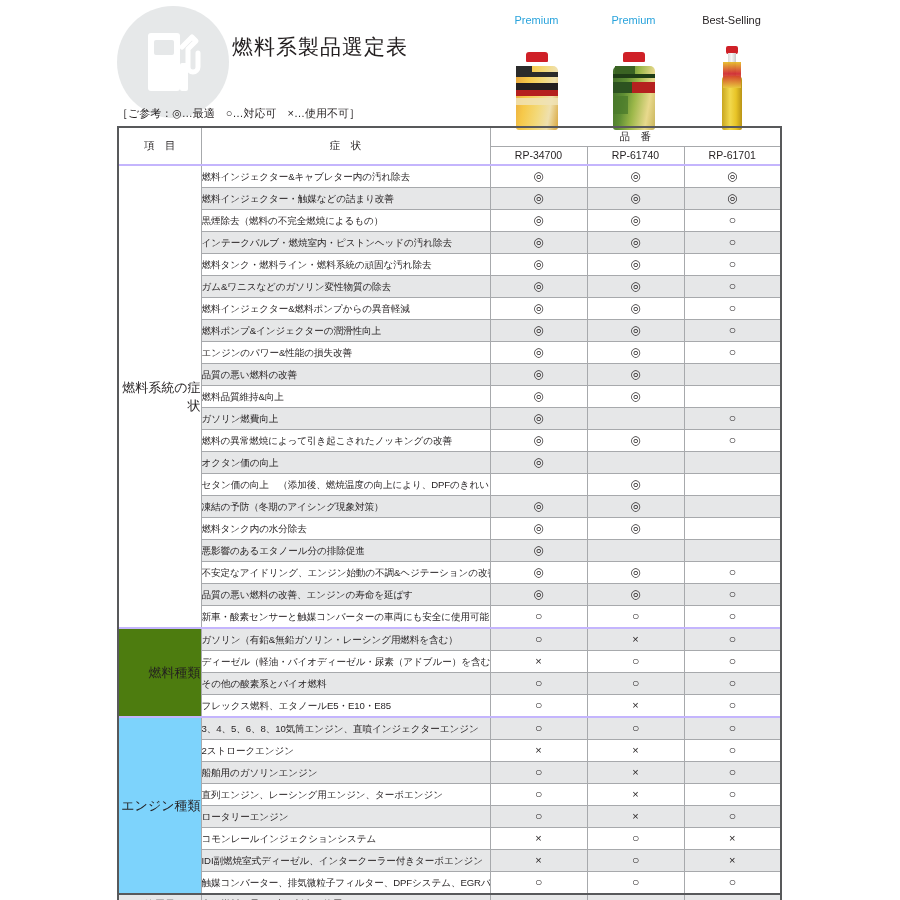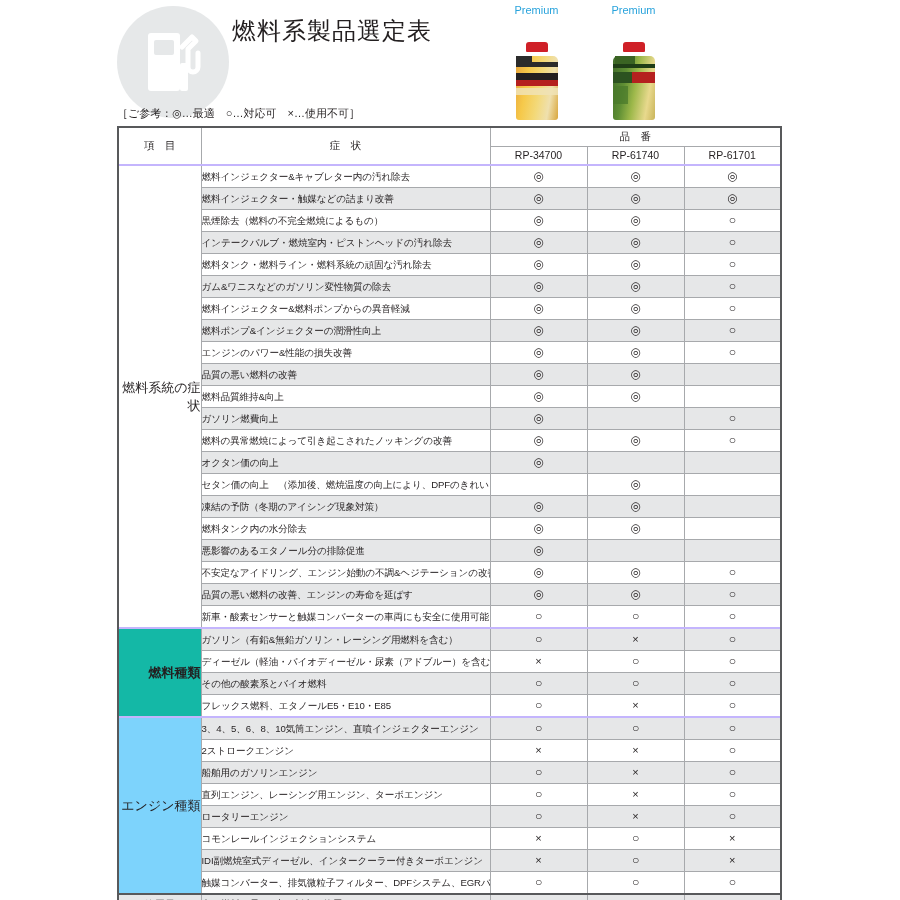--- a/index.html
+++ b/index.html
@@ -23,40 +23,40 @@
     left: 117px; top: 6px;
     width: 112px; height: 112px;
     border-radius: 50%;
     background: #e6e8e9;
   }
   .watermark svg { position: absolute; left: 50%; top: 50%; transform: translate(-50%,-50%); }
 
   
   .doc-title {
     position: absolute;
-    left: 232px; top: 15px;
-    font-size: 24px;
+    left: 232px; top: 33px;
+    font-size: 21px;
     letter-spacing: 1px;
     color: #231f20;
     white-space: nowrap;
   }
 
   
   .legend {
     position: absolute;
     left: 117px; top: 106px;
     font-size: 11px;
     color: #231f20;
     white-space: nowrap;
   }
 
   
   .prod-head {
     position: absolute;
-    top: 0; left: 488px;
+    top: 10px; left: 488px;
     width: 292px; height: 126px;
   }
   .prod-col {
     position: absolute;
     top: 0; width: 97px; height: 126px;
     text-align: center;
   }
   .prod-col.c0 { left: 0px; }
   .prod-col.c1 { left: 97px; }
   .prod-col.c2 { left: 195px; }
@@ -212,20 +212,31 @@
           <div class="cap"></div>
           <div class="body" style="background:linear-gradient(100deg,#3f6b2a 0%,#5f8f34 30%,#9db84a 52%,#e8d98d 80%,#c9b45a 100%);"></div>
           <div class="band" style="top:22px;height:4px;background:#1f3d16;"></div>
           <div class="band" style="top:30px;height:11px;background:linear-gradient(90deg,#2c5220 0 45%,#b5201f 45% 100%);"></div>
           <div class="band" style="top:44px;height:18px;background:#4a7a2b;opacity:.75;left:0;width:15px;"></div>
           <div class="band" style="top:14px;height:8px;background:#3a6323;width:20px;left:2px;"></div>
         </div>
       </div>
     </div>
 
+    <div class="prod-col c2">
+      <div class="prod-tag" style="color:#231f20">Best-Selling</div>
+      <div class="prod-img">
+        <div class="bottle slim">
+          <div class="cap"></div>
+          <div class="neck"></div>
+          <div class="body"></div>
+          <div class="lbl"></div>
+        </div>
+      </div>
+    </div>
 
   </div>
 
   <table class="matrix">
     <colgroup>
       <col class="c-item">
         <col class="c-symp">
       <col class="c-p">
         <col class="c-p">
         <col class="c-p">
@@ -364,21 +375,21 @@
           <td class="cell-mark "><span class="mark-dbl">◎</span></td>
           <td class="cell-mark outer-right"><span class="mark-circ">○</span></td>
         </tr>
         <tr>
           <td class="cell-symp">新車・酸素センサーと触媒コンバーターの車両にも安全に使用可能</td>
           <td class="cell-mark "><span class="mark-circ">○</span></td>
           <td class="cell-mark "><span class="mark-circ">○</span></td>
           <td class="cell-mark outer-right"><span class="mark-circ">○</span></td>
         </tr>
         <tr class="alt sect-start">
-          <td class="cell-item outer-left" rowspan="4" style="background: #14b8a6; font-weight: bold;">燃料種類</td>
+          <td class="cell-item outer-left" rowspan="4" style="background: #4d7c0f;">燃料種類</td>
           <td class="cell-symp">ガソリン（有鉛&amp;無鉛ガソリン・レーシング用燃料を含む）</td>
           <td class="cell-mark "><span class="mark-circ">○</span></td>
           <td class="cell-mark "><span class="mark-x">×</span></td>
           <td class="cell-mark outer-right"><span class="mark-circ">○</span></td>
         </tr>
         <tr>
           <td class="cell-symp">ディーゼル（軽油・バイオディーゼル・尿素（アドブルー）を含む）</td>
           <td class="cell-mark "><span class="mark-x">×</span></td>
           <td class="cell-mark "><span class="mark-circ">○</span></td>
           <td class="cell-mark outer-right"><span class="mark-circ">○</span></td>

